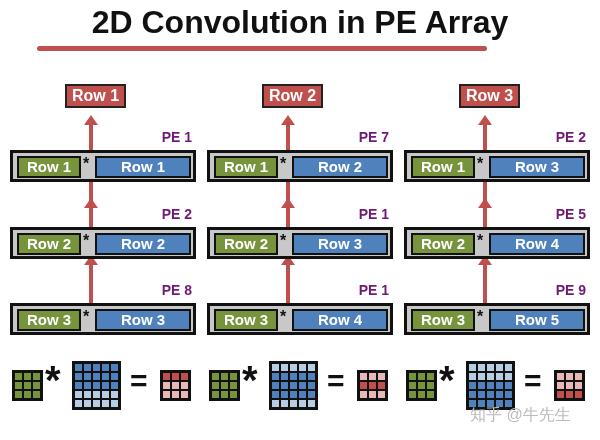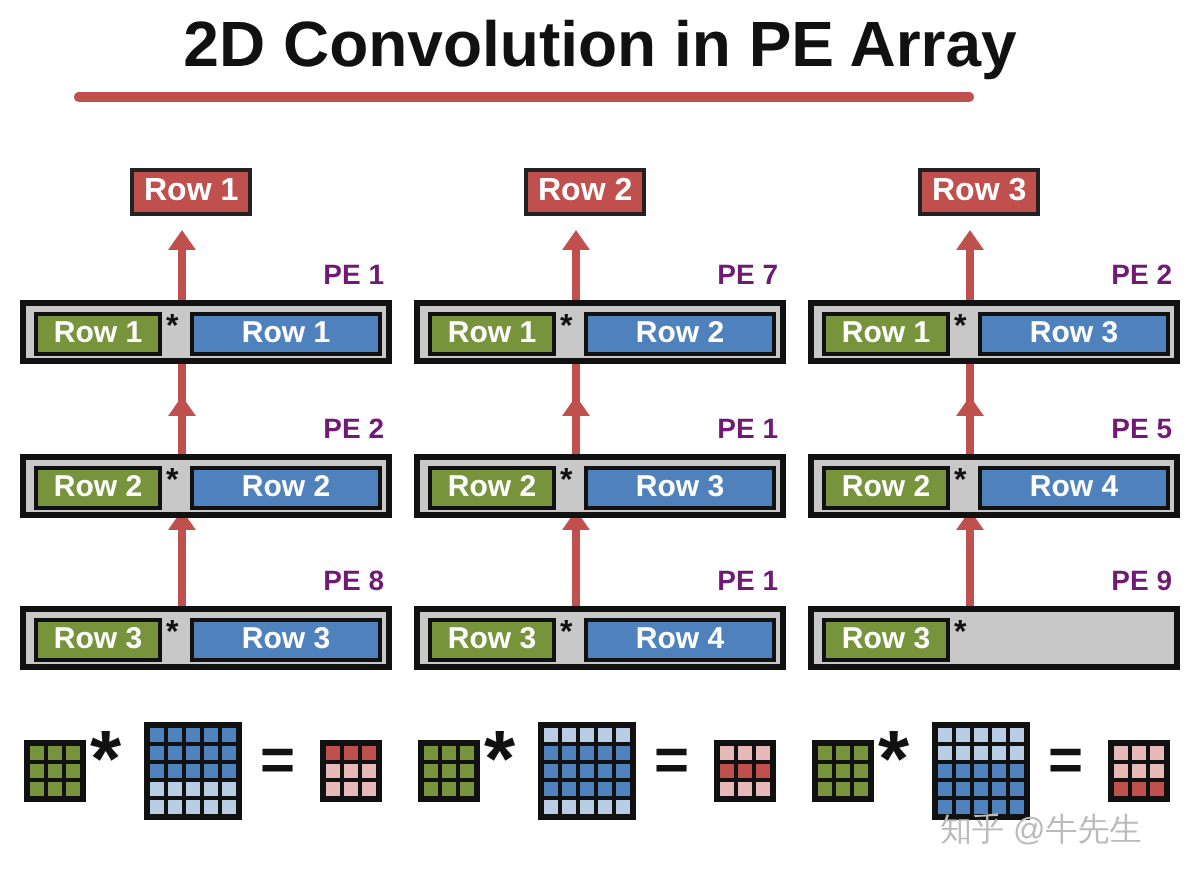--- a/index.html
+++ b/index.html
@@ -207,20 +207,21 @@
       <div class="pe-label" style="top:206px">PE 5</div>
       <div class="pe" style="top:227px">
       <div class="filt">Row 2</div>
       <div class="star">*</div>
       <div class="ifm">Row 4</div>
     </div>
       <div class="pe-label" style="top:282px">PE 9</div>
       <div class="pe" style="top:303px">
       <div class="filt">Row 3</div>
       <div class="star">*</div>
+      <div class="ifm">Row 5</div>
     </div>
       <div class="grid" style="left:2px;top:370px;grid-template-columns:repeat(3,7px)">
         <div class="cell" style="background:#77933c"></div>
         <div class="cell" style="background:#77933c"></div>
         <div class="cell" style="background:#77933c"></div>
         <div class="cell" style="background:#77933c"></div>
         <div class="cell" style="background:#77933c"></div>
         <div class="cell" style="background:#77933c"></div>
         <div class="cell" style="background:#77933c"></div>
         <div class="cell" style="background:#77933c"></div>

